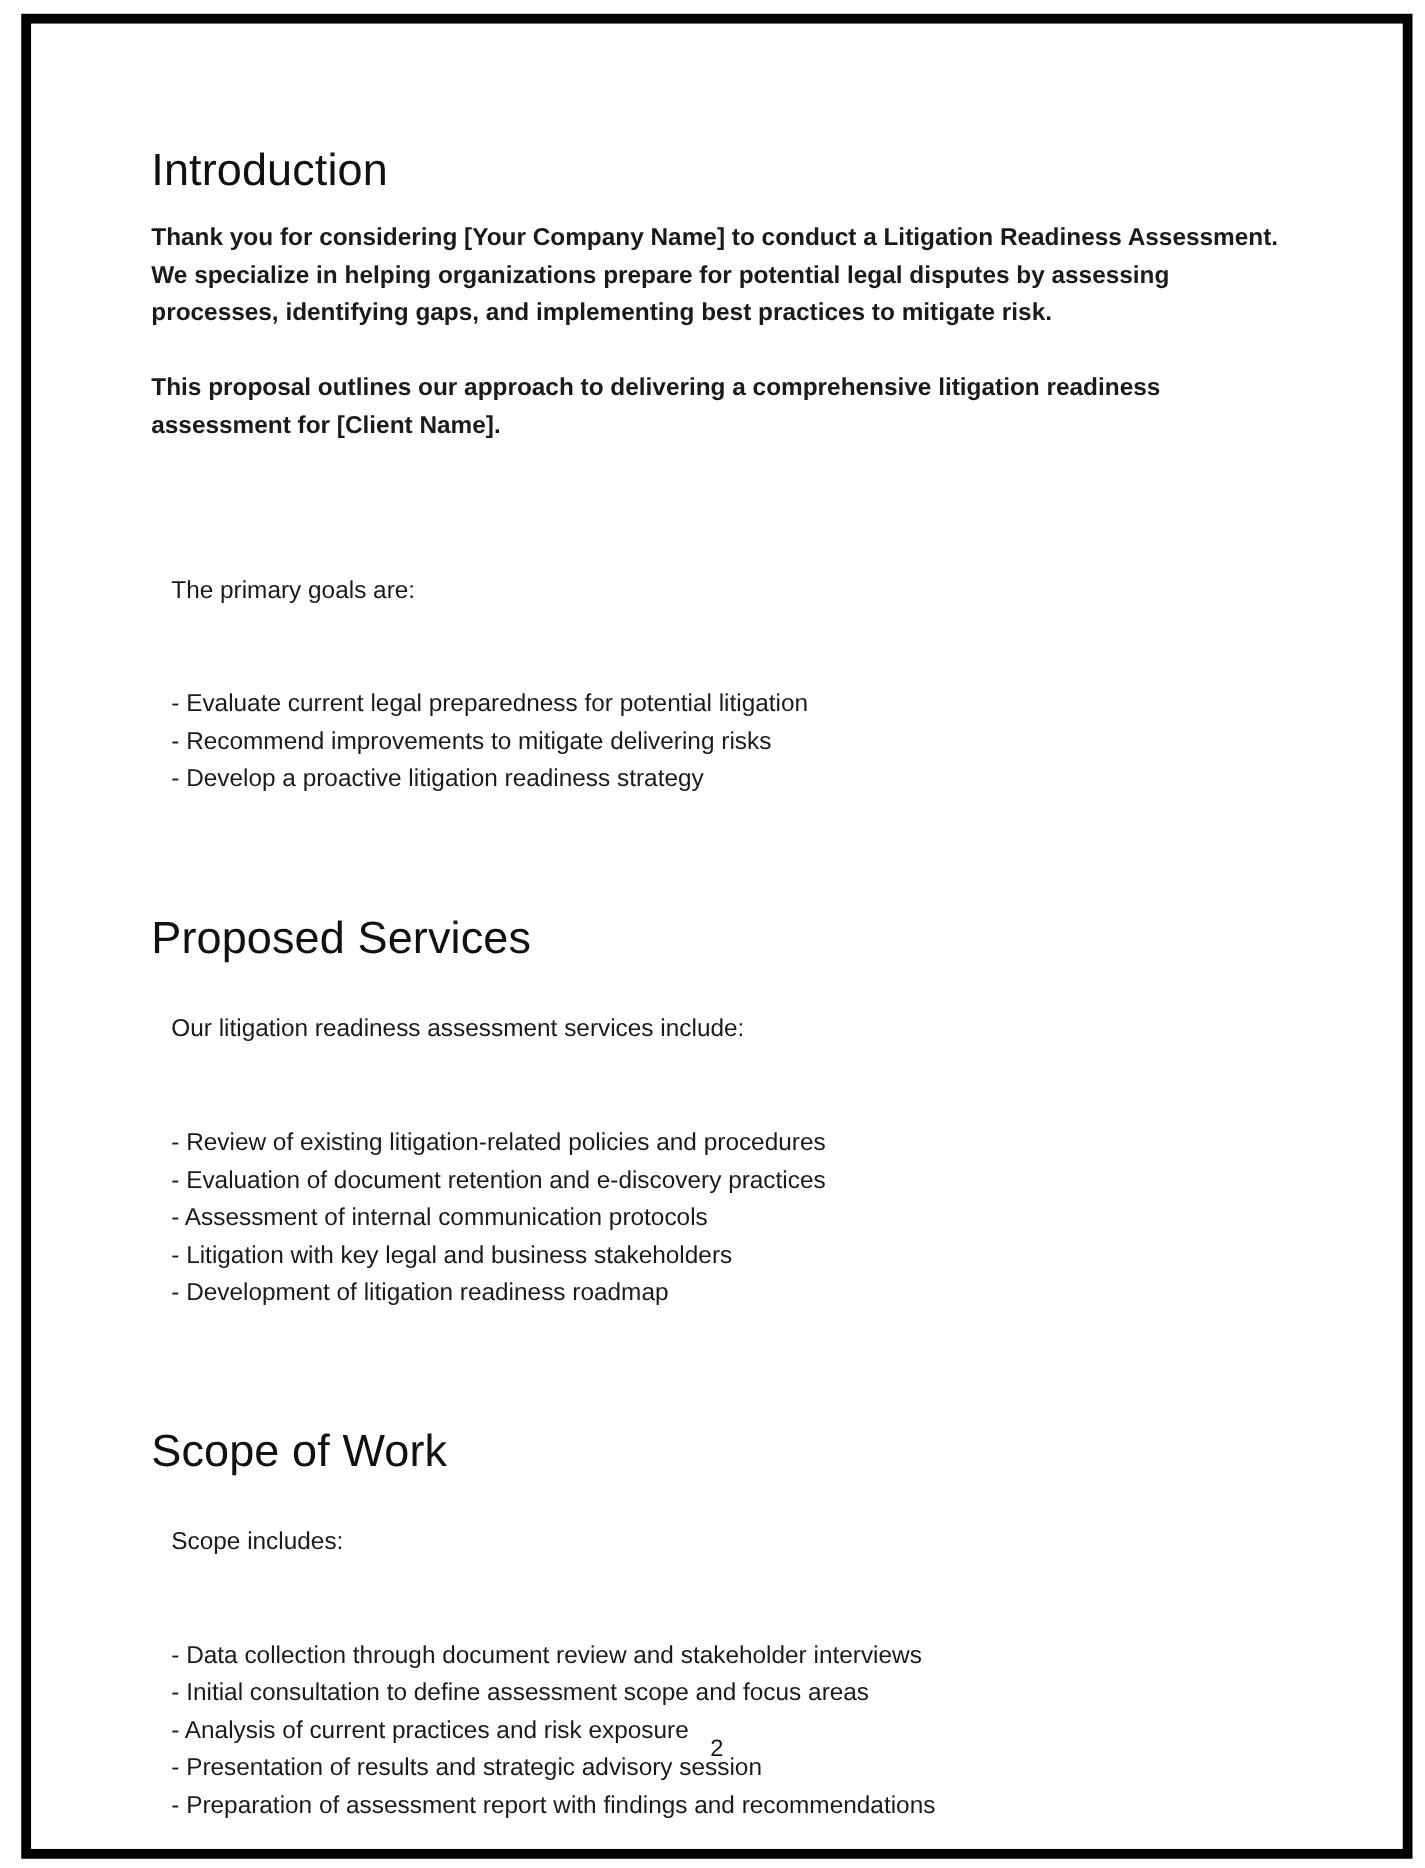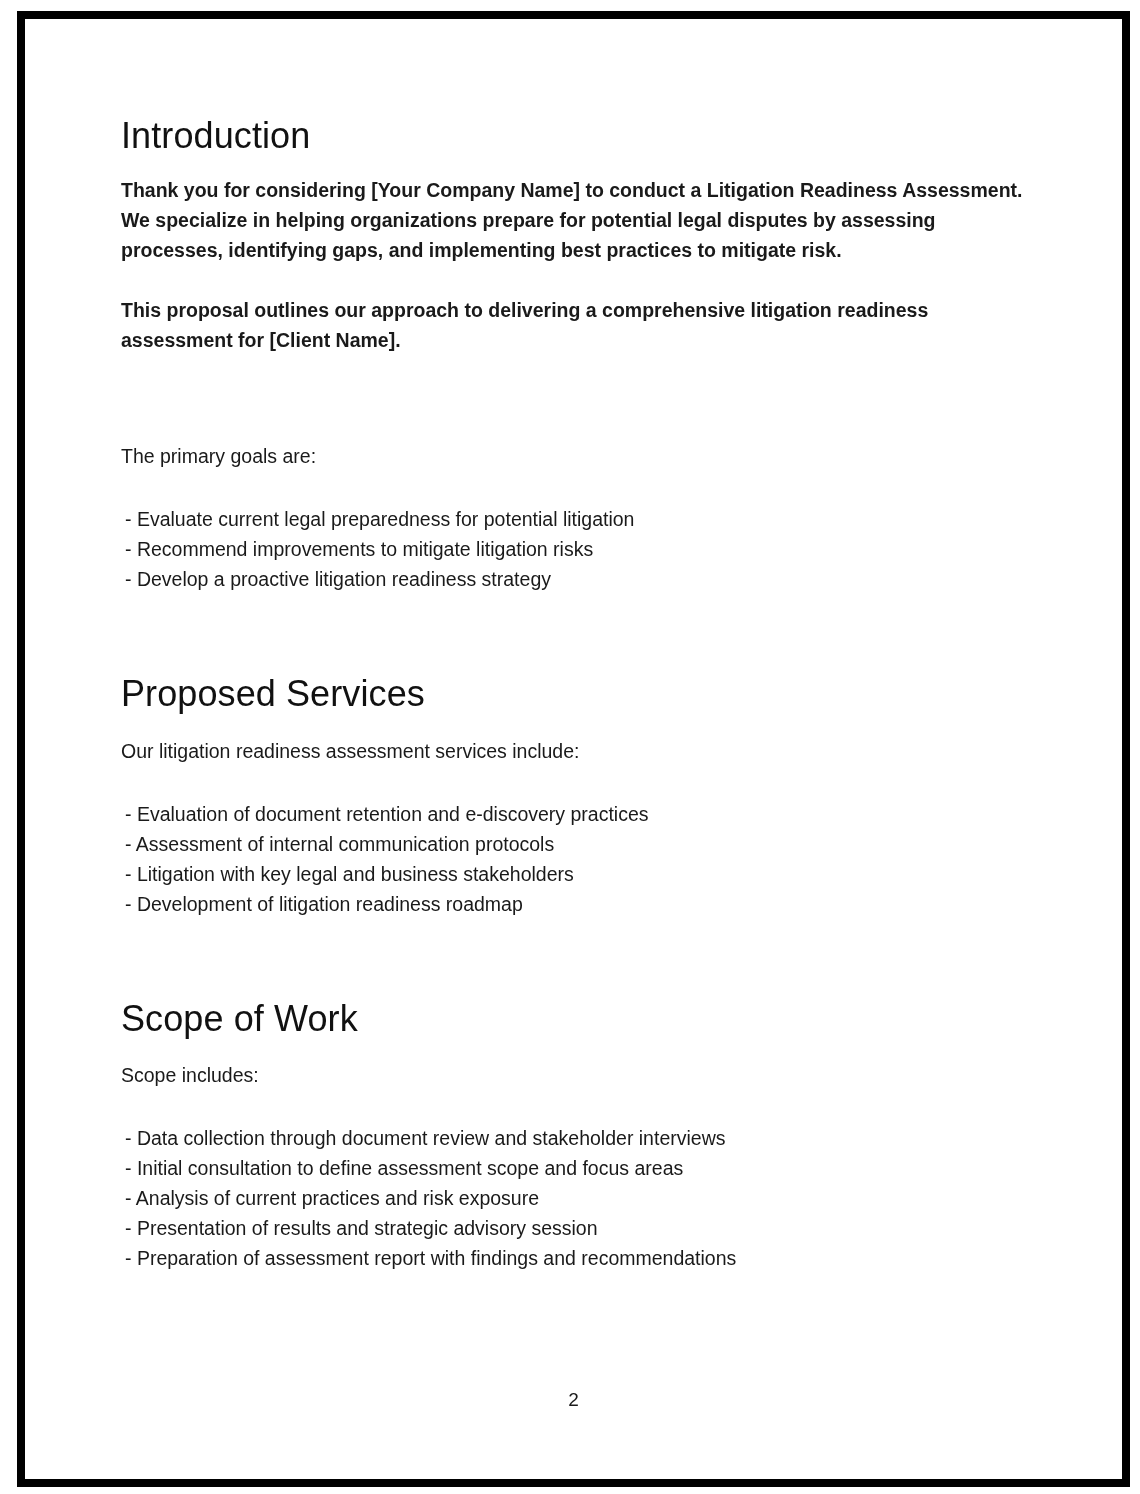--- a/index.html
+++ b/index.html
@@ -65,26 +65,26 @@
     color: #1a1a1a;
     margin: 0;
     max-width: 915px;
   }
 
   .list-intro {
     font-size: 19.5px;
     font-weight: 400;
     line-height: 30px;
     color: #1a1a1a;
-    margin: 0;
+    margin: 16px;
   }
 
   .bullet-list {
     list-style: none;
-    margin: 4px;
+    margin: 16px;
     padding: 0;
   }
 
   .bullet-item {
     font-size: 19.5px;
     font-weight: 400;
     line-height: 30px;
     color: #1a1a1a;
     white-space: nowrap;
   }
@@ -134,35 +134,36 @@
 
 
     <div class="gap-heading-to-intro"></div>
 
     <p class="list-intro">The primary goals are:</p>
 
     <div class="gap-intro-to-list"></div>
 
     <ul class="bullet-list">
       <li class="bullet-item">- Evaluate current legal preparedness for potential litigation</li>
-      <li class="bullet-item">- Recommend improvements to mitigate litigation risks</li>
+      <li class="bullet-item">- Recommend improvements to mitigate delivering risks</li>
       <li class="bullet-item">- Develop a proactive litigation readiness strategy</li>
     </ul>
 
     <div class="gap-list-to-heading"></div>
 
     <h2 class="section-heading">Proposed Services</h2>
 
     <div class="gap-heading-to-intro"></div>
 
     <p class="list-intro">Our litigation readiness assessment services include:</p>
 
     <div class="gap-intro-to-list"></div>
 
     <ul class="bullet-list">
+      <li class="bullet-item">- Review of existing litigation-related policies and procedures</li>
       <li class="bullet-item">- Evaluation of document retention and e-discovery practices</li>
       <li class="bullet-item">- Assessment of internal communication protocols</li>
       <li class="bullet-item">- Litigation with key legal and business stakeholders</li>
       <li class="bullet-item">- Development of litigation readiness roadmap</li>
     </ul>
 
     <div class="gap-list-to-heading"></div>
 
     <h2 class="section-heading">Scope of Work</h2>
 

